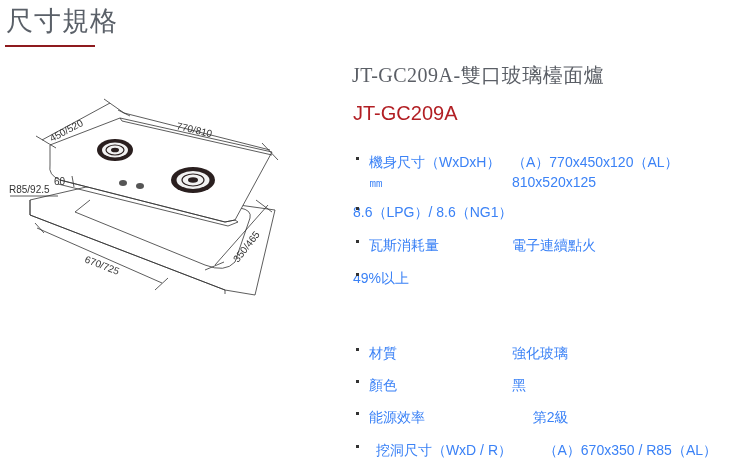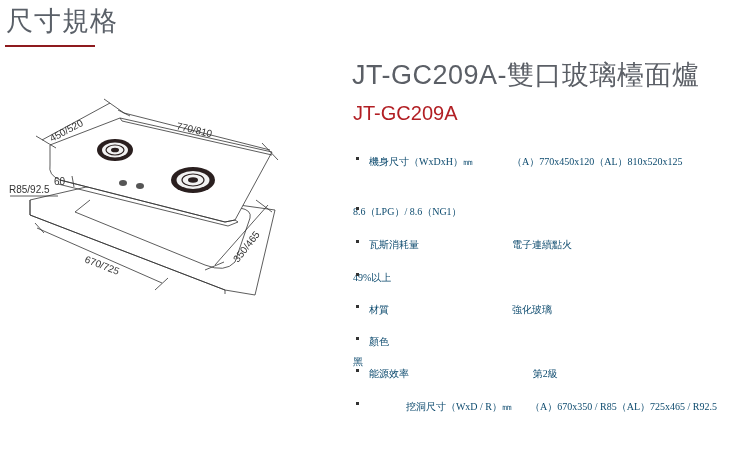--- a/index.html
+++ b/index.html
@@ -2,27 +2,27 @@
 <html><head>
 <meta charset="utf-8">
 <style>
   html, body { margin:0; padding:0; background:#ffffff; }
   body { width:733px; height:462px; position:relative; overflow:hidden;
          font-family:"DejaVu Sans","Liberation Sans",sans-serif; color:#555; }
   .section-title { position:absolute; left:6px; top:4px; font-size:27px; color:#5a6068;
          letter-spacing:1px; line-height:34px;text-align:right; }
   .section-underline { position:absolute; left:5px; top:45px; width:90px; height:2px; background:#8e1a1e; }
   .diagram { position:absolute; left:0; top:95px; width:300px; height:210px; }
-  .product-title { position:absolute; left:352px; top:58px; font-size:27px; color:#5b5f66;
-         font-family:Liberation Sans, sans-serif; letter-spacing:0.5px; line-height:34px; white-space:nowrap; }
+  .product-title { position:absolute; left:352px; top:58px; font-size:20px; color:#5b5f66;
+         font-family:Liberation Serif, serif; letter-spacing:0.5px; line-height:34px; white-space:nowrap; }
   .product-model { position:absolute; left:353px; top:102px; font-size:20px; color:#b21f24;
          font-family:"Liberation Sans","DejaVu Sans",sans-serif; line-height:22px; }
   .spec-list { position:absolute; left:353px; top:152px; width:380px; margin:0; padding:0; list-style:none; }
-  .spec-row { position:relative; display:flex; font-size:10px; line-height:20px; color:#0c4a6e;
-         font-family:Liberation Serif, serif; }
+  .spec-row { position:relative; display:flex; font-size:14px; line-height:20px; color:#3b82f6;
+         font-family:Liberation Sans, sans-serif; }
   .bullet { position:absolute; left:3px; top:5px; width:3px; height:3px; background:#333; }
   .spec-label { width:159px; padding-left:16px; box-sizing:border-box; }
   .spec-value { width:205px; }
 </style>
 </head>
 <body>
 
 <div class="section-title">尺寸規格</div>
 <div class="section-underline"></div>
 
@@ -88,26 +88,26 @@
   </li>
   <li class="spec-row" style="height:33px;">
     <span class="bullet"></span>
     <span class="spec-label">瓦斯消耗量</span>
     <span class="spec-value">電子連續點火</span>
   </li>
   <li class="spec-row" style="height:32px;">
     <span class="bullet"></span>
     <span class="spec-value">49%以上</span>
   </li>
-  <li class="spec-row" style="height:32px;">
+  <li class="spec-row" style="height:32px;margin-top:43px;">
     <span class="bullet"></span>
     <span class="spec-label">材質</span>
     <span class="spec-value">強化玻璃</span>
   </li>
-  <li class="spec-row" style="height:32px;flex-direction:column;">
+  <li class="spec-row" style="height:32px;">
     <span class="bullet"></span>
     <span class="spec-label">顏色</span>
     <span class="spec-value">黑</span>
   </li>
   <li class="spec-row" style="height:33px;gap:24px;">
     <span class="bullet"></span>
     <span class="spec-label">能源效率</span>
     <span class="spec-value">第2級</span>
   </li>
   <li class="spec-row" style="height:44px;text-align:right;">

